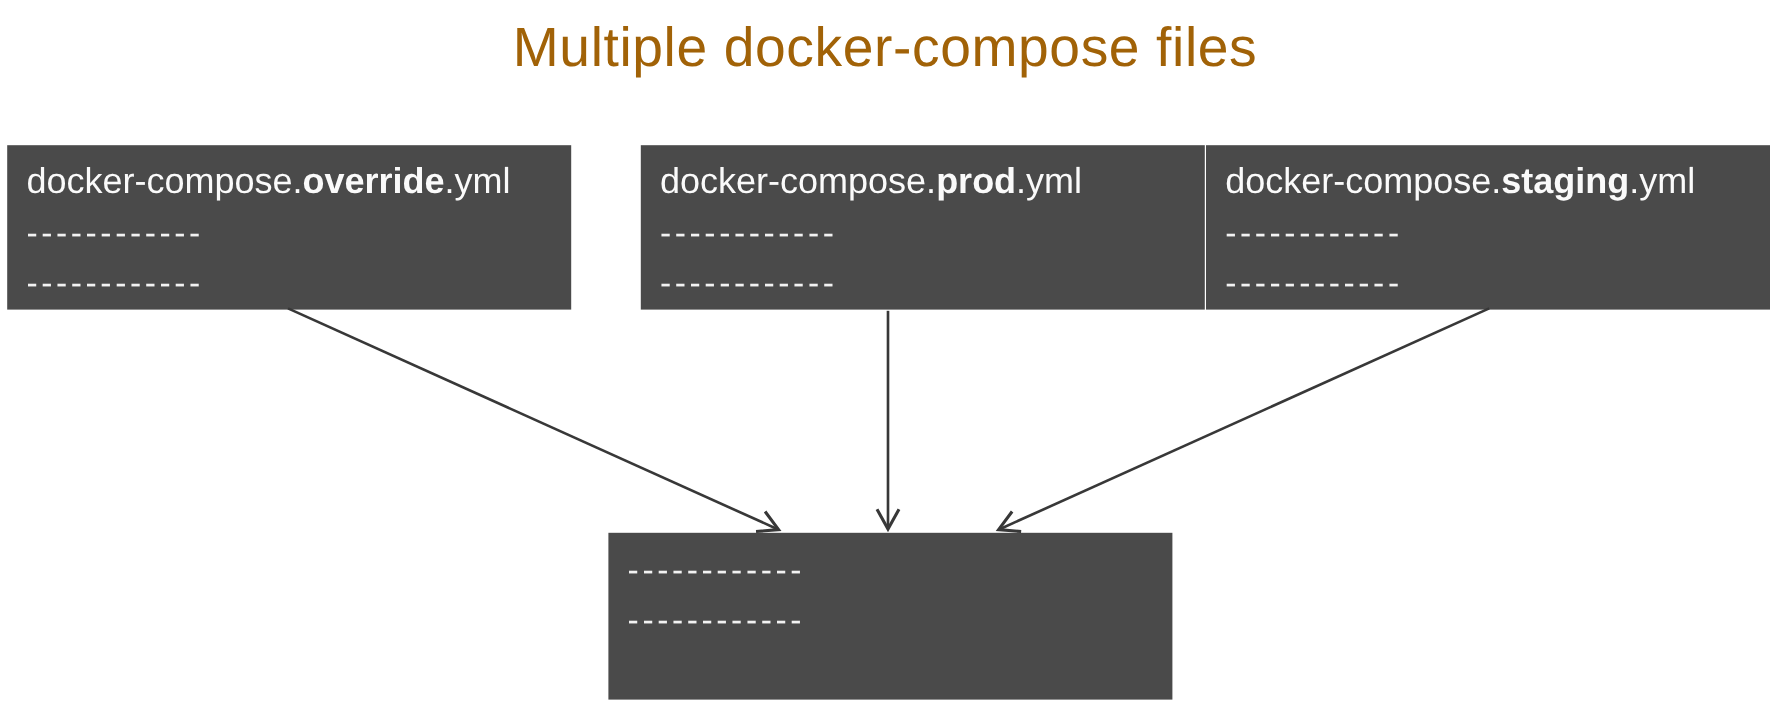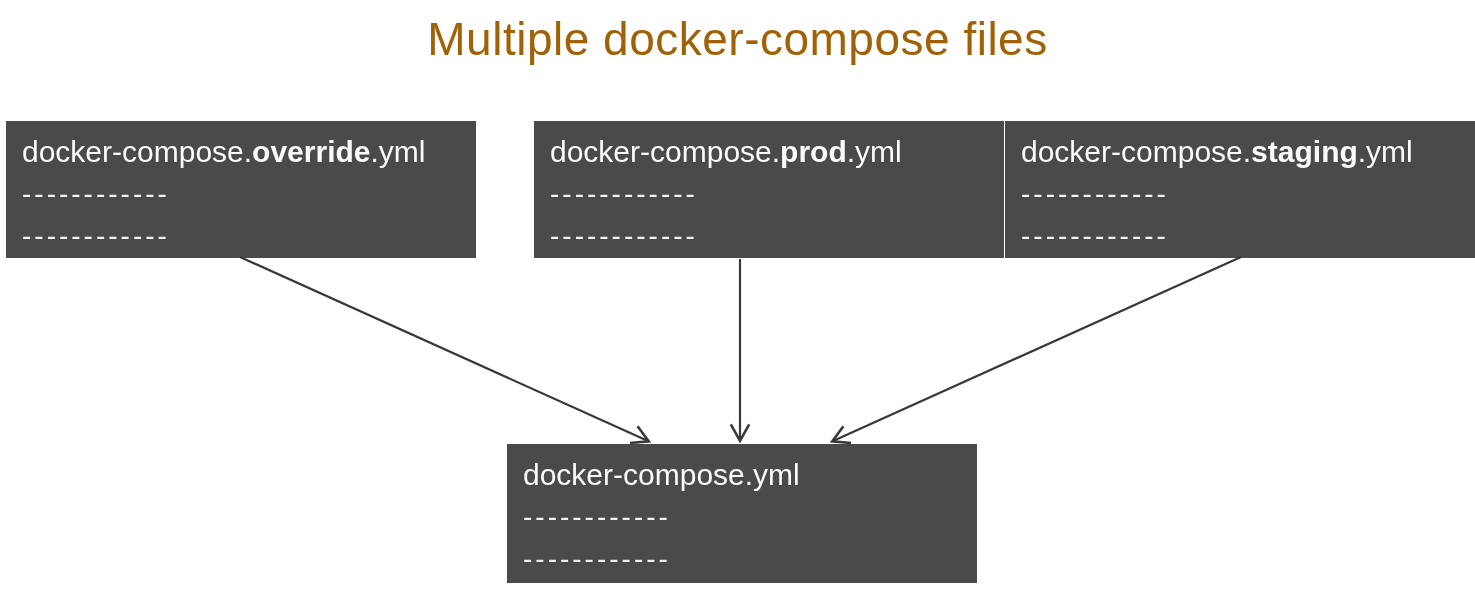--- a/index.html
+++ b/index.html
@@ -85,21 +85,20 @@
     <div class="dash-line">------------</div>
   </div>
 
   <div class="node node-staging">
     <div class="node-title"><span>docker-compose.</span><b>staging</b><span>.yml</span></div>
     <div class="dash-line">------------</div>
     <div class="dash-line">------------</div>
   </div>
 
   <div class="node node-base">
-    <div class="node-title"><span>docker-compose.yml</span><b></b><span></span></div>
     <div class="dash-line">------------</div>
     <div class="dash-line">------------</div>
   </div>
 
   <svg class="arrows-layer" width="1475" height="593" viewBox="0 0 1475 593" xmlns="http://www.w3.org/2000/svg">
     <defs>
       <marker id="arrowhead" markerUnits="userSpaceOnUse" markerWidth="22" markerHeight="22" viewBox="0 0 12 12" refX="10" refY="6" orient="auto">
         <path d="M1.5,1 L10.5,6 L1.5,11" fill="none" stroke="#383838" stroke-width="1.4"></path>
       </marker>
     </defs>

